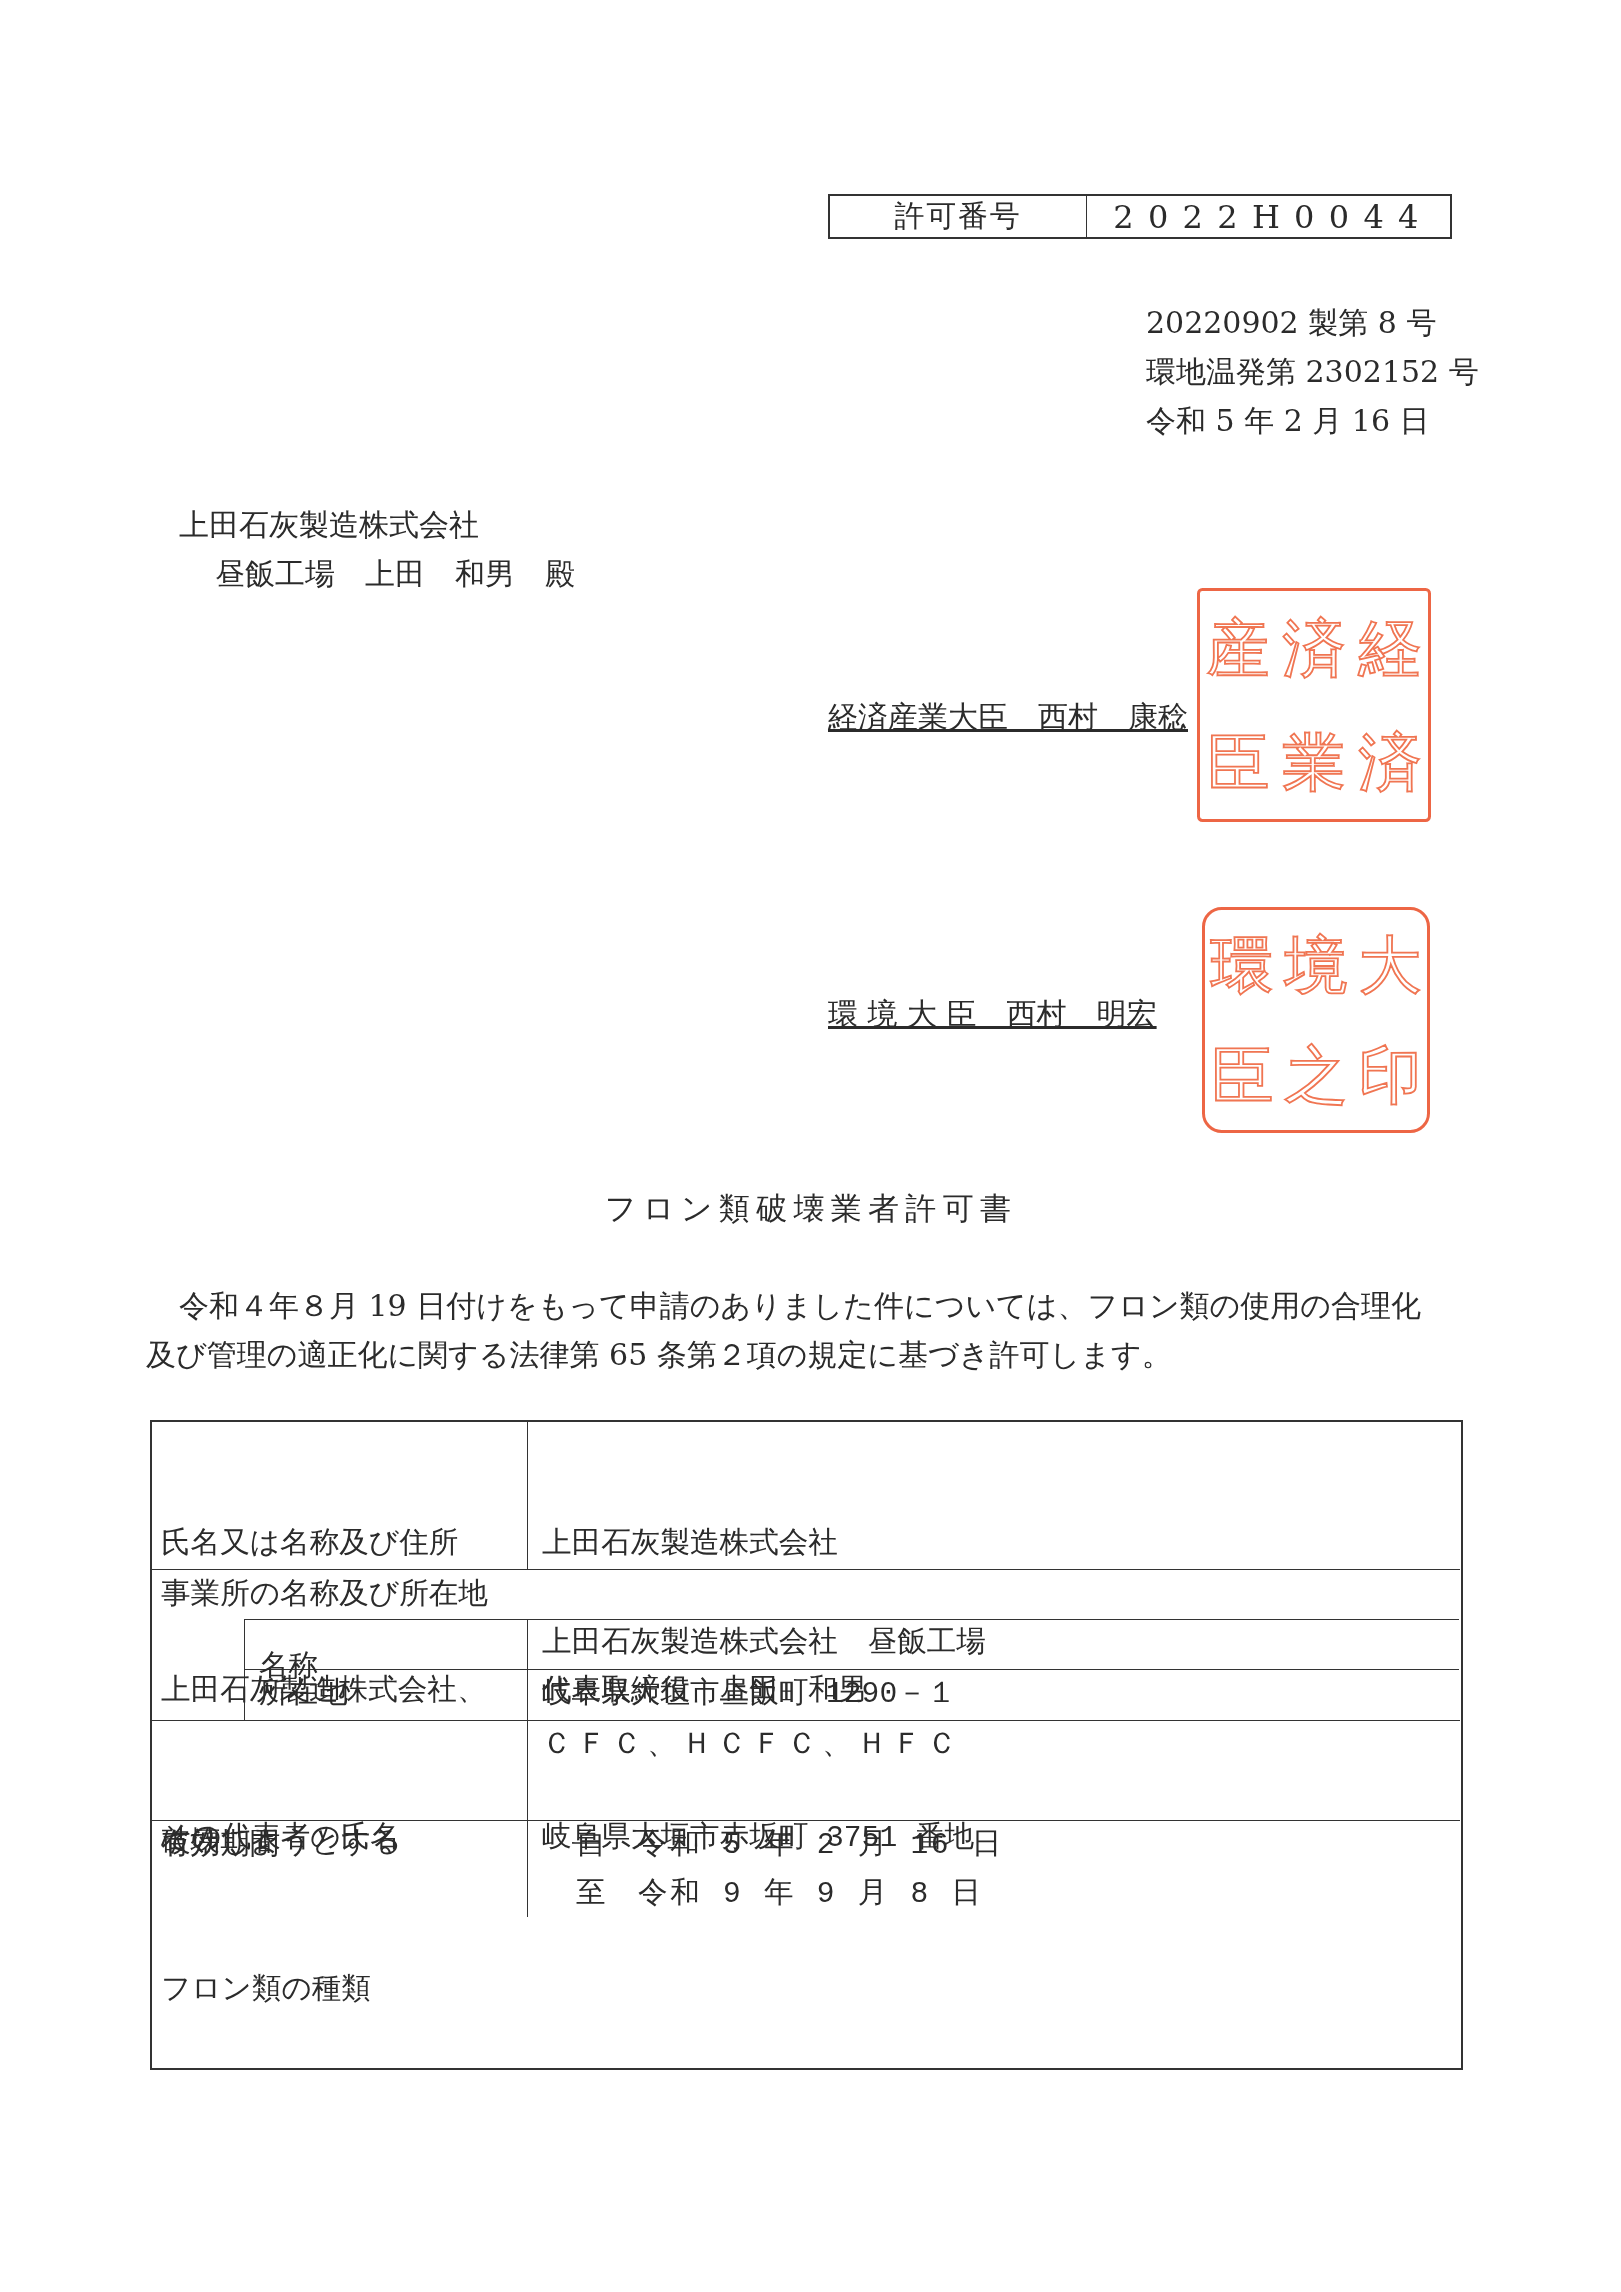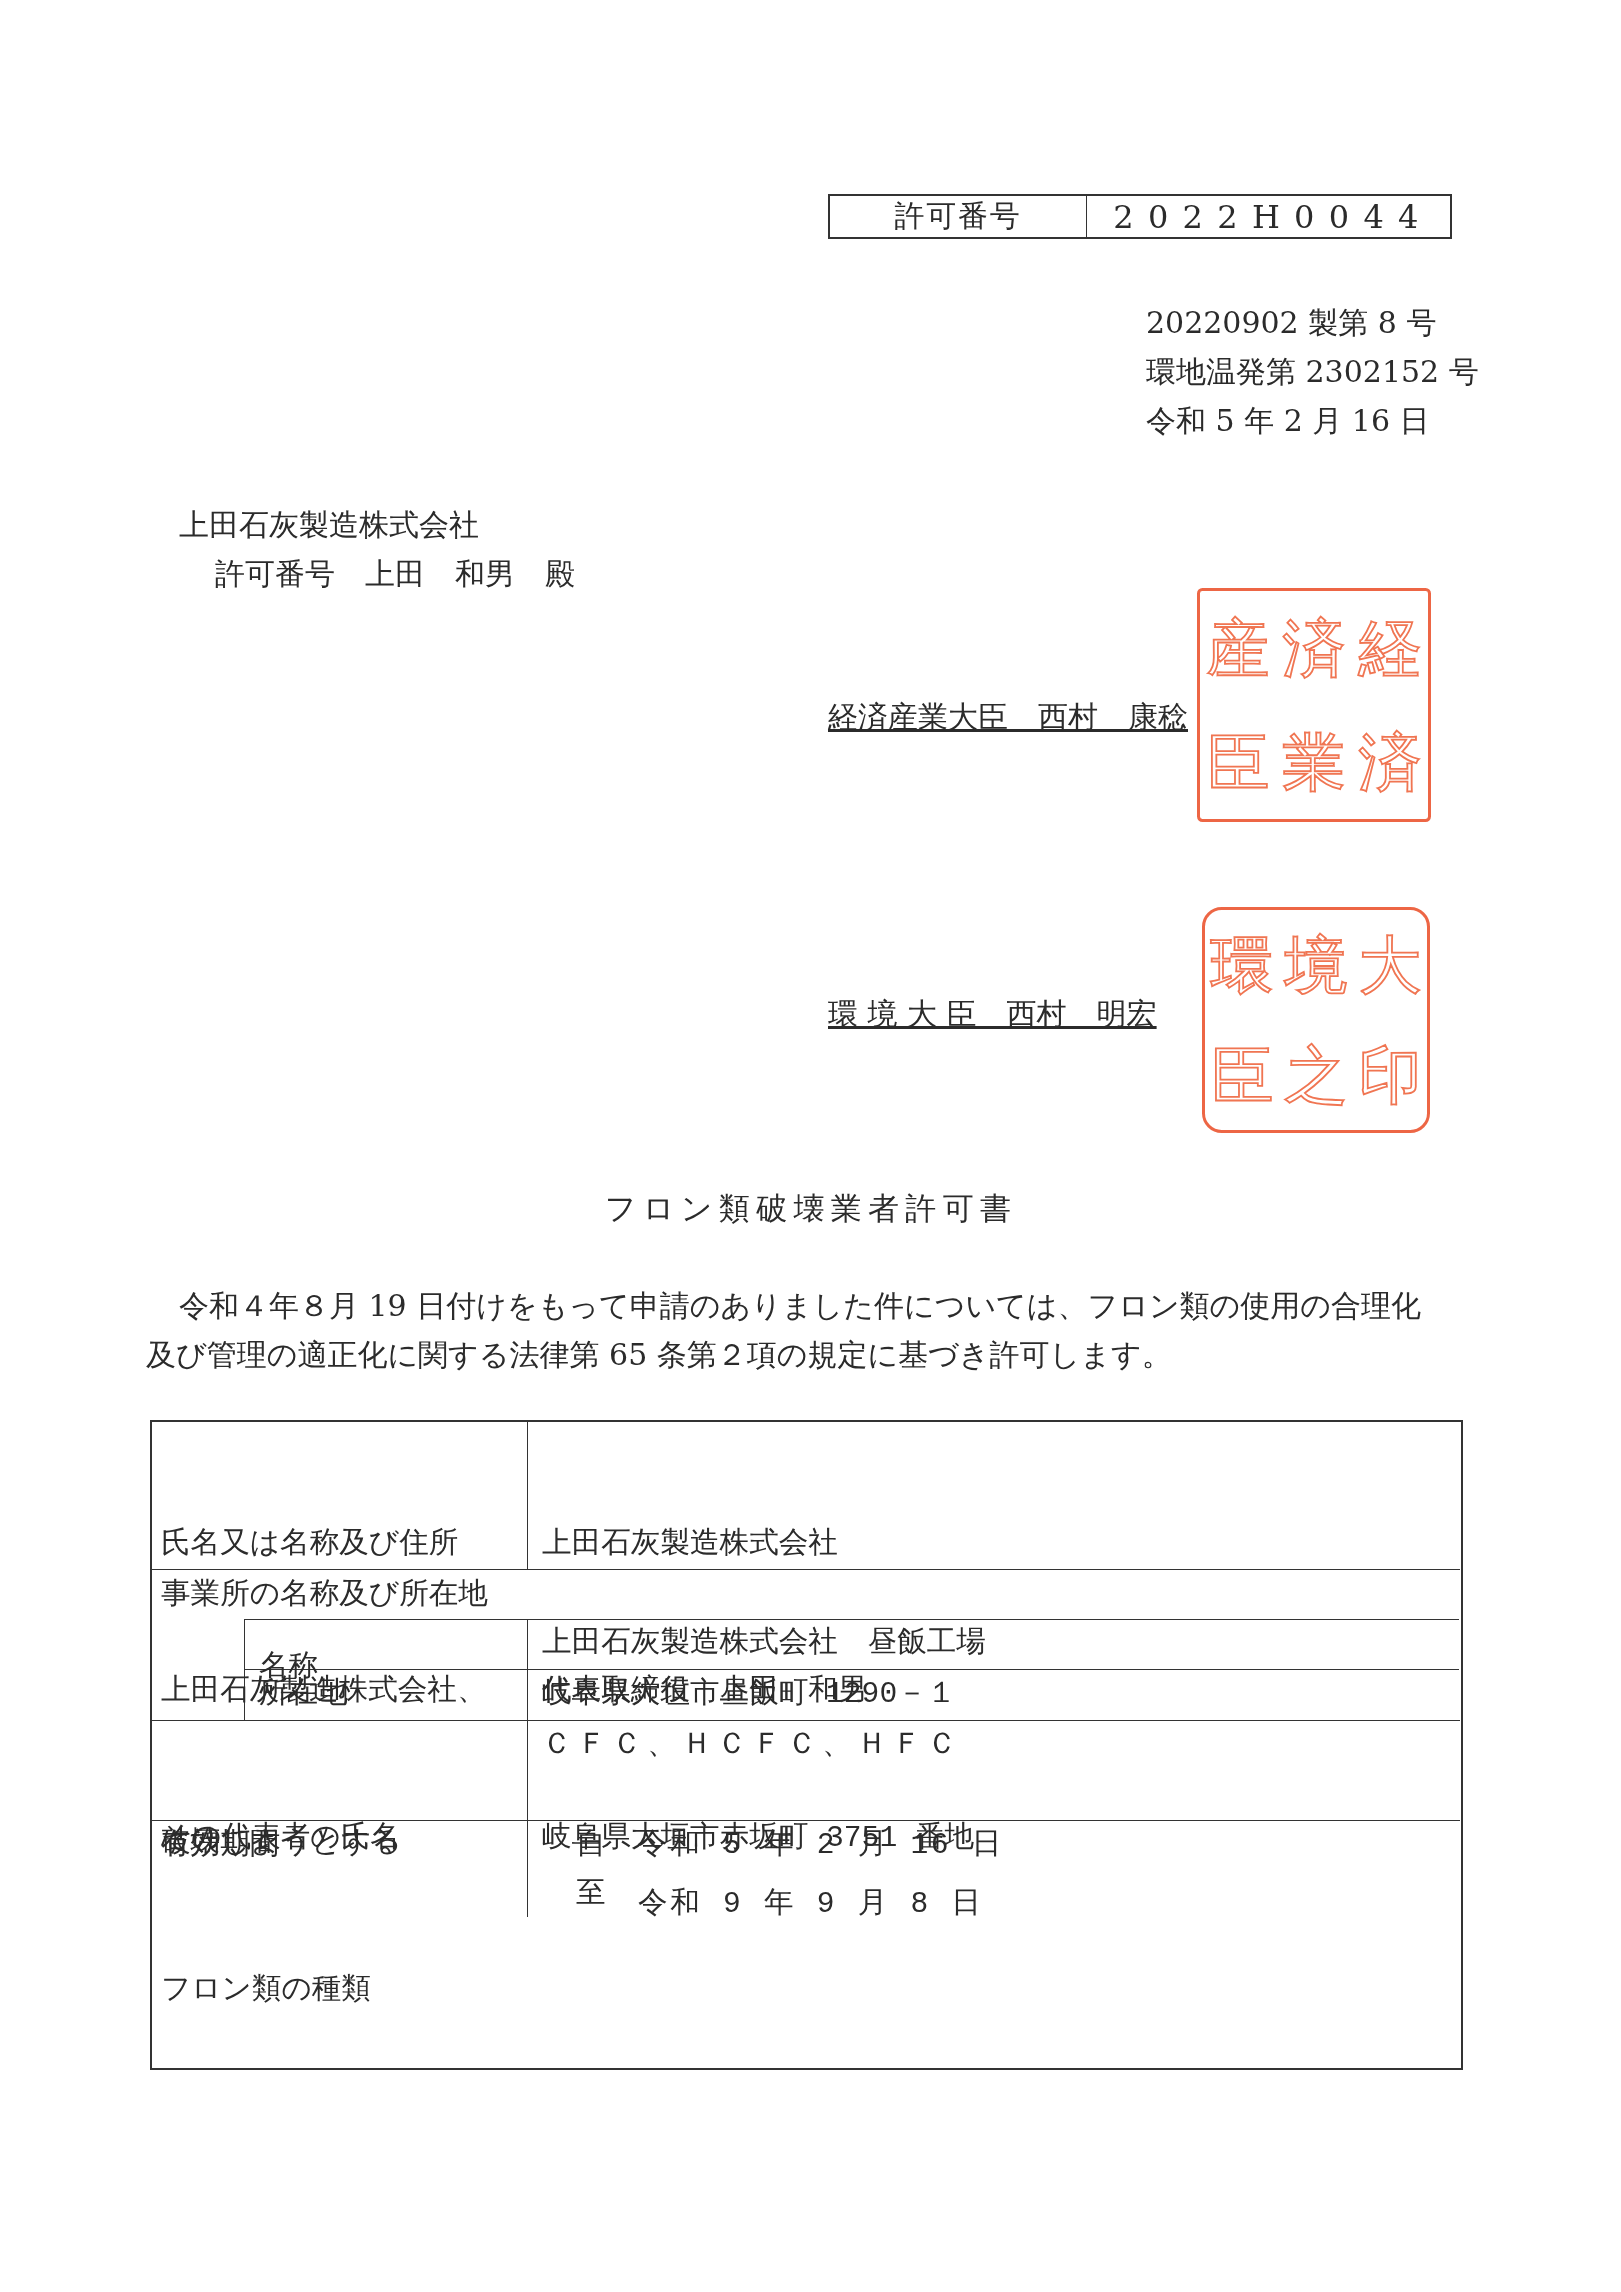--- a/index.html
+++ b/index.html
@@ -80,21 +80,21 @@
 </div>
 
 <div id="ref-block">
   <div>20220902 製第 8 号</div>
   <div>環地温発第 2302152 号</div>
   <div>令和 5 年 2 月 16 日</div>
 </div>
 
 <div id="addressee">
   <div>上田石灰製造株式会社</div>
-  <div class="rep">許可番号　上田　和男　殿</div>
+  <div class="rep">昼飯工場　上田　和男　殿</div>
 </div>
 
 <div id="minister-1" class="minister">経済産業大臣　西村　康稔</div>
 <div id="seal-1" class="seal">
   <div class="col">
       <span>産</span>
       <span>臣</span>
     </div>
   <div class="col">
       <span>済</span>
@@ -161,15 +161,15 @@
   <div class="cell" style="left:9px; top:299px;">
     <div>破壊しようとする</div>
     <div>フロン類の種類</div>
   </div>
   <div class="cell" style="left:390px; top:299px; letter-spacing:5.4px;">ＣＦＣ、ＨＣＦＣ、ＨＦＣ</div>
 
   <div class="cell" style="left:9px; top:399px;">有効期間</div>
   <div class="cell" style="left:424px; top:399px;">自</div>
   <div class="cell" style="left:486px; top:399px; letter-spacing:2.7px;">令和 5 年 2 月 16 日</div>
   <div class="cell" style="left:424px; top:448px;">至</div>
-  <div class="cell" style="left:486px; top:448px; letter-spacing:2.7px;margin-top:10px;">令和 9 年 9 月 8 日</div>
+  <div class="cell" style="left:486px; top:448px; letter-spacing:2.7px;">令和 9 年 9 月 8 日</div>
 </div>
 
 
 </body></html>

